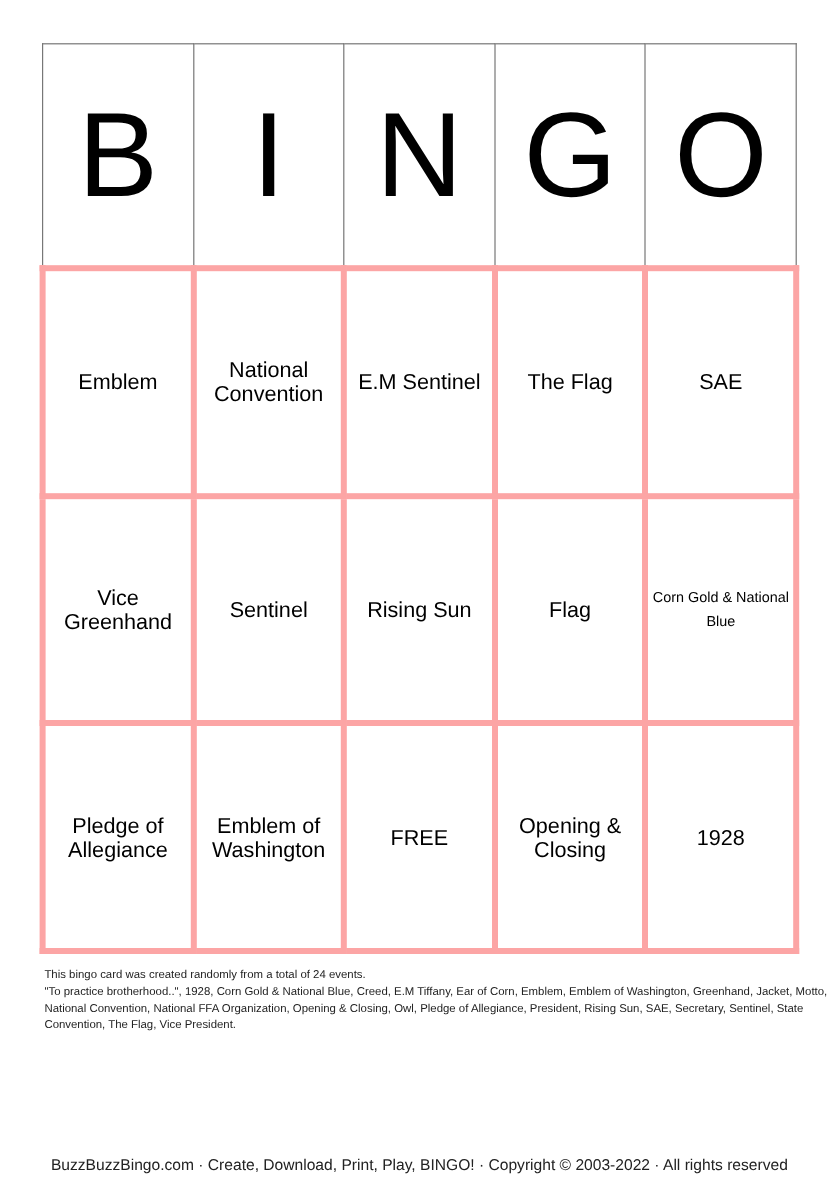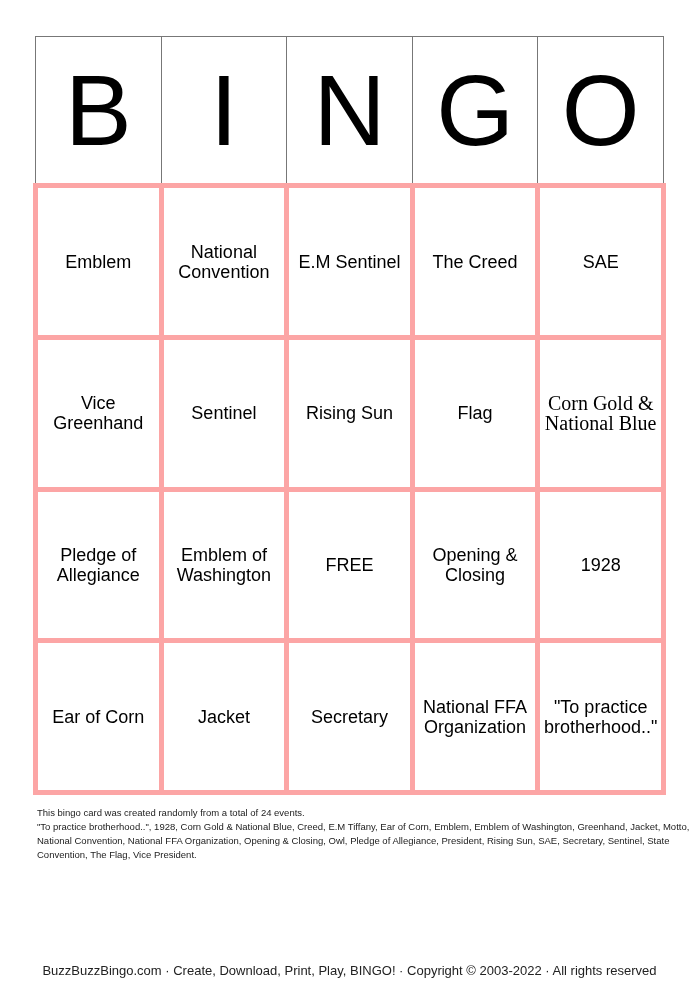--- a/index.html
+++ b/index.html
@@ -1,63 +1,56 @@
 <!DOCTYPE html>
 <html><head>
 <meta charset="utf-8">
 <style>
   html, body { margin: 0; padding: 0; background: #ffffff; }
   body { width: 699px; height: 989px; position: relative; overflow: hidden; font-family: "Liberation Sans", sans-serif; color: #000; }
   .card { position: absolute; left: 33px; top: 36px; width: 633px; height: 759px; border-collapse: collapse; table-layout: fixed; }
   .card td { border: 5px solid #fca5a5; width: 126.6px; height: 126.5px; text-align: center; vertical-align: middle; padding: 0 2px; font-size: 18px; line-height: 20px; }
-  .card td.small { font-size: 20px; line-height: 20px; font-family: Liberation Serif, serif; }
+  .card td.small { font-size: 12px; line-height: 20px; }
   .card th { border: 1px solid #777; height: 126.5px; font-weight: normal; font-size: 100px; line-height: 100px; text-align: center; vertical-align: middle; padding: 0; }
   .info { position: absolute; left: 10px; top: 806px; width: 680px; font-size: 9.5px; line-height: 14px; color: #222; margin-left: 27px; }
   .footer { position: absolute; left: 0; top: 963px; width: 699px; text-align: center; font-size: 13px; color: #222; }
 </style>
 </head>
 <body>
 
 <table class="card">
   <tbody>
       <tr>
     <th>B</th>
     <th>I</th>
     <th>N</th>
     <th>G</th>
     <th>O</th>
   </tr>
   <tr>
     <td>Emblem</td>
     <td>National Convention</td>
     <td>E.M Sentinel</td>
-    <td>The Creed</td>
+    <td>The Flag</td>
     <td>SAE</td>
   </tr>
   <tr>
     <td>Vice Greenhand</td>
     <td>Sentinel</td>
     <td>Rising Sun</td>
     <td>Flag</td>
     <td class="small">Corn Gold &amp; National Blue</td>
   </tr>
   <tr>
     <td>Pledge of Allegiance</td>
     <td>Emblem of Washington</td>
     <td>FREE</td>
     <td>Opening &amp; Closing</td>
     <td>1928</td>
   </tr>
-  <tr>
-    <td>Ear of Corn</td>
-    <td>Jacket</td>
-    <td>Secretary</td>
-    <td>National FFA Organization</td>
-    <td>"To practice brotherhood.."</td>
-  </tr>
 </tbody>
   </table>
 
 <div class="info">
   <div>This bingo card was created randomly from a total of 24 events.</div>
   <div>"To practice brotherhood..", 1928, Corn Gold &amp; National Blue, Creed, E.M Tiffany, Ear of Corn, Emblem, Emblem of Washington, Greenhand, Jacket, Motto, National Convention, National FFA Organization, Opening &amp; Closing, Owl, Pledge of Allegiance, President, Rising Sun, SAE, Secretary, Sentinel, State Convention, The Flag, Vice President.</div>
 </div>
 
 <div class="footer">BuzzBuzzBingo.com · Create, Download, Print, Play, BINGO! · Copyright © 2003-2022 · All rights reserved</div>
 

